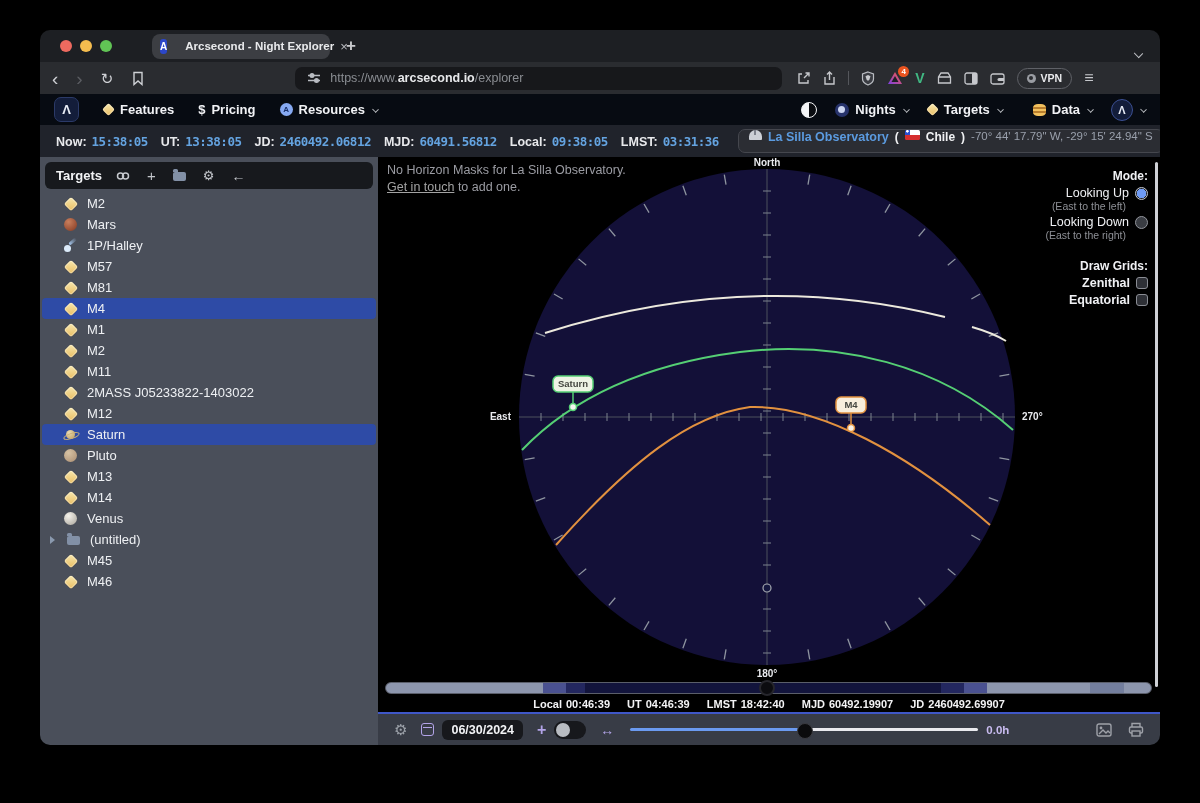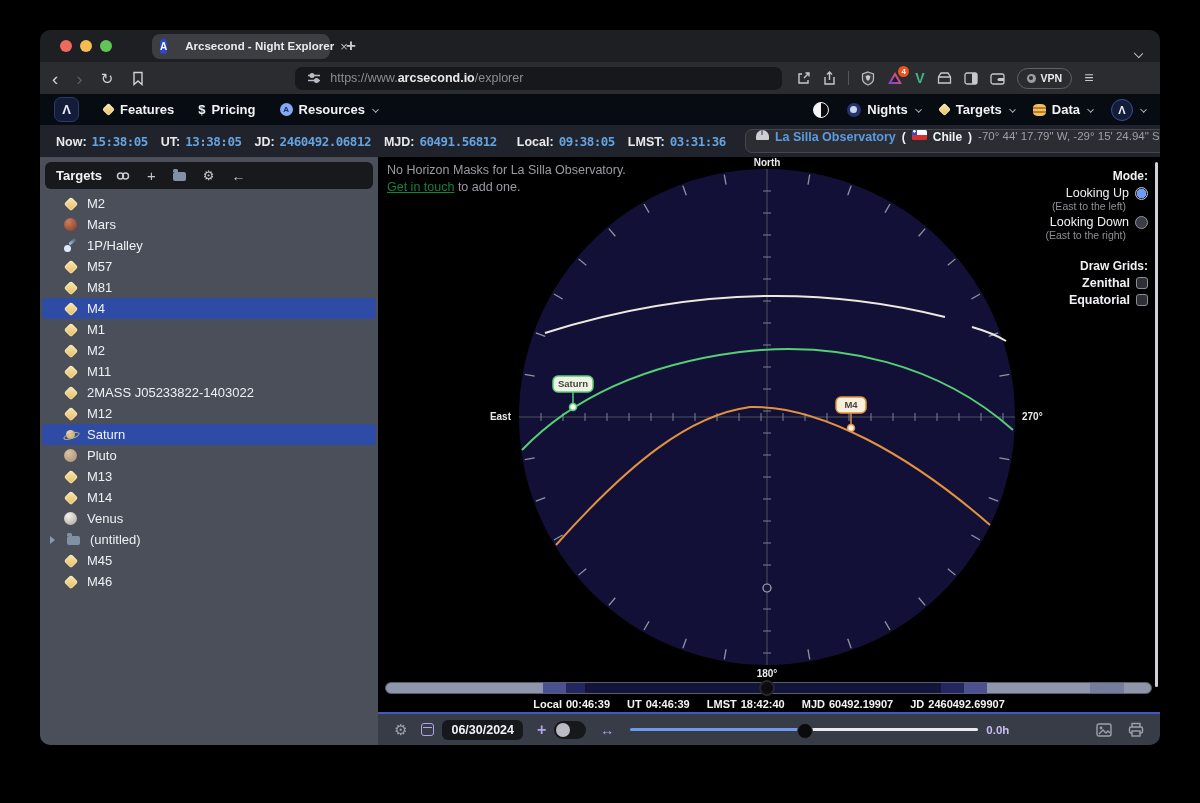--- a/index.html
+++ b/index.html
@@ -129,21 +129,21 @@
     border:1px solid #cbb178; border-radius:50%; transform:rotate(-18deg); }
   .folderglyph { width:13px; height:9px; background:#8290a6; border-radius:2px; position:relative; flex:none; margin-top:1px; }
   .folderglyph::before { content:""; position:absolute; left:0; top:-2.5px; width:5px; height:3px;
     background:#8290a6; border-radius:1.5px 1.5px 0 0; }
   .caret { width:0; height:0; border-left:5px solid #8a99ae; border-top:4px solid transparent;
     border-bottom:4px solid transparent; margin-left:-14px; margin-right:2px; flex:none; }
 
   
   .chartarea { position:absolute; left:338px; top:0; right:0; bottom:0; background:#000; }
   .nomask { position:absolute; left:9px; top:5px; font-size:12.5px; color:#9b9ca3; line-height:1.35; }
-  .nomask a { color:#15803d; }
+  .nomask a { color:#a3a3a3; }
   .skysvg { position:absolute; left:0; top:0; }
   .compass { fill:#e9eaee; font-size:10px; font-weight:bold; font-family:"Liberation Sans",sans-serif; }
   .badgetxt { font-size:9.5px; font-weight:bold; fill:#44463f; font-family:"Liberation Sans",sans-serif; }
 
   .modepanel { position:absolute; right:12px; top:2px; width:160px; text-align:right; color:#f0f1f4; }
   .mprow { display:flex; justify-content:flex-end; align-items:center; gap:6px; margin-top:3px; }
   .mptitle { font-size:12px; font-weight:bold; margin-top:10px; }
   .mplabel { font-size:12.5px; }
   .mphint { font-size:10.5px; color:#8e9096; margin-top:0px; margin-right:22px; }
   .radio { width:13px; height:13px; border-radius:50%; flex:none; }
@@ -310,21 +310,21 @@
       <span class="navitem" style="margin-left:0">
         <span class="nightsicon"></span>
         <span>Nights</span>
         <span class="chev sm"></span>
       </span>
       <span class="navitem" style="margin-left:0">
         <span class="diamond"></span>
         <span>Targets</span>
         <span class="chev sm"></span>
       </span>
-      <span class="navitem" style="margin-left:0">
+      <span class="navitem" style="margin-left:12px">
         <span class="dataicon"></span>
         <span>Data</span>
         <span class="chev sm"></span>
       </span>
       <span class="navitem" style="margin-left:0">
         <span class="avatar">Λ</span>
         <span class="chev sm"></span>
       </span>
     </div>
   </div>
@@ -335,21 +335,21 @@
         <span class="tval">15:38:05</span>
       </span>
     <span class="tseg">
         <span class="tlabel">UT:</span>
         <span class="tval">13:38:05</span>
       </span>
     <span class="tseg">
         <span class="tlabel">JD:</span>
         <span class="tval">2460492.06812</span>
       </span>
-    <span class="tseg" style="margin-right:20px">
+    <span class="tseg" style="margin-right:13px">
         <span class="tlabel">MJD:</span>
         <span class="tval">60491.56812</span>
       </span>
     <span class="tseg">
         <span class="tlabel">Local:</span>
         <span class="tval">09:38:05</span>
       </span>
     <span class="tseg">
         <span class="tlabel">LMST:</span>
         <span class="tval">03:31:36</span>

